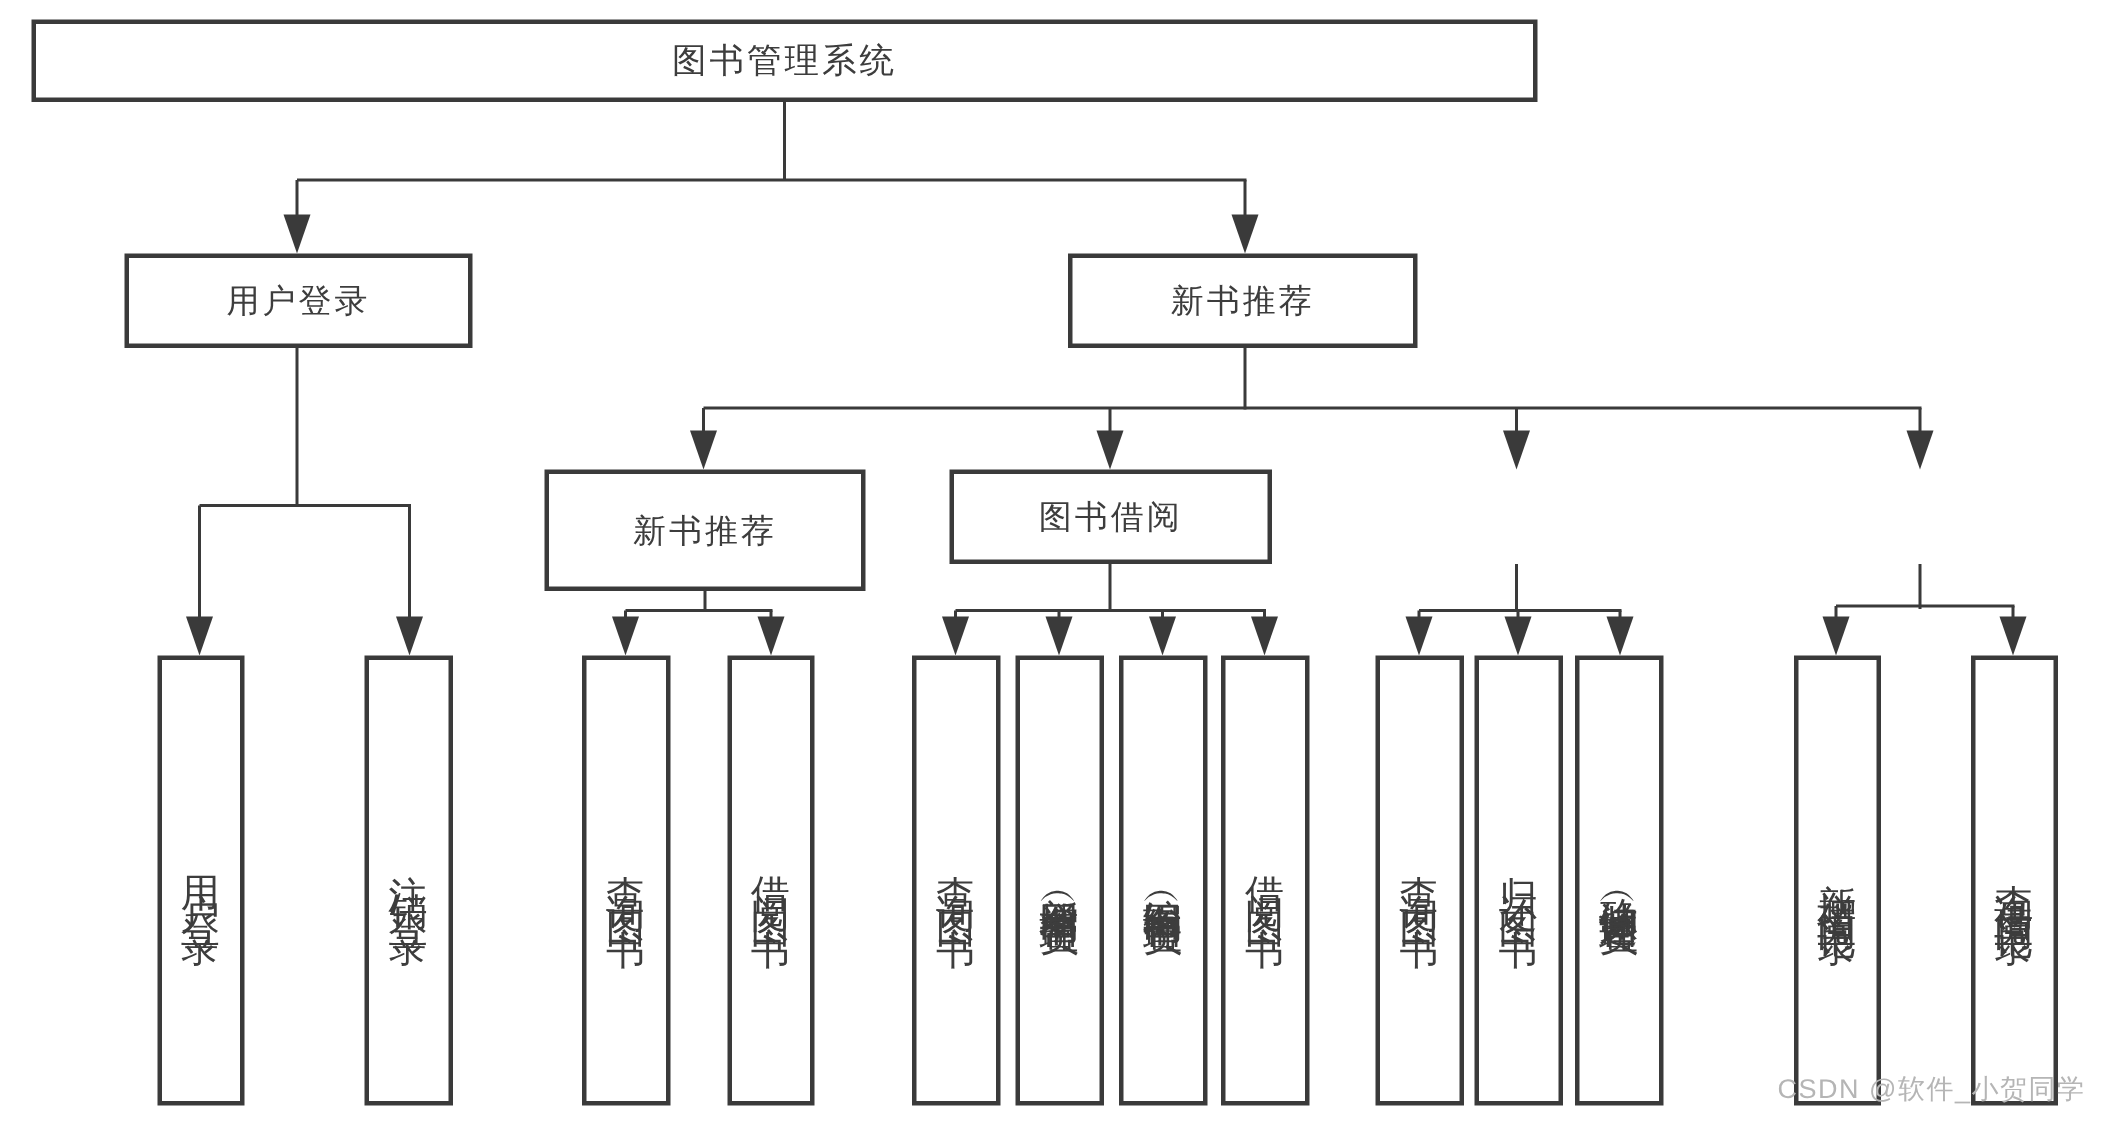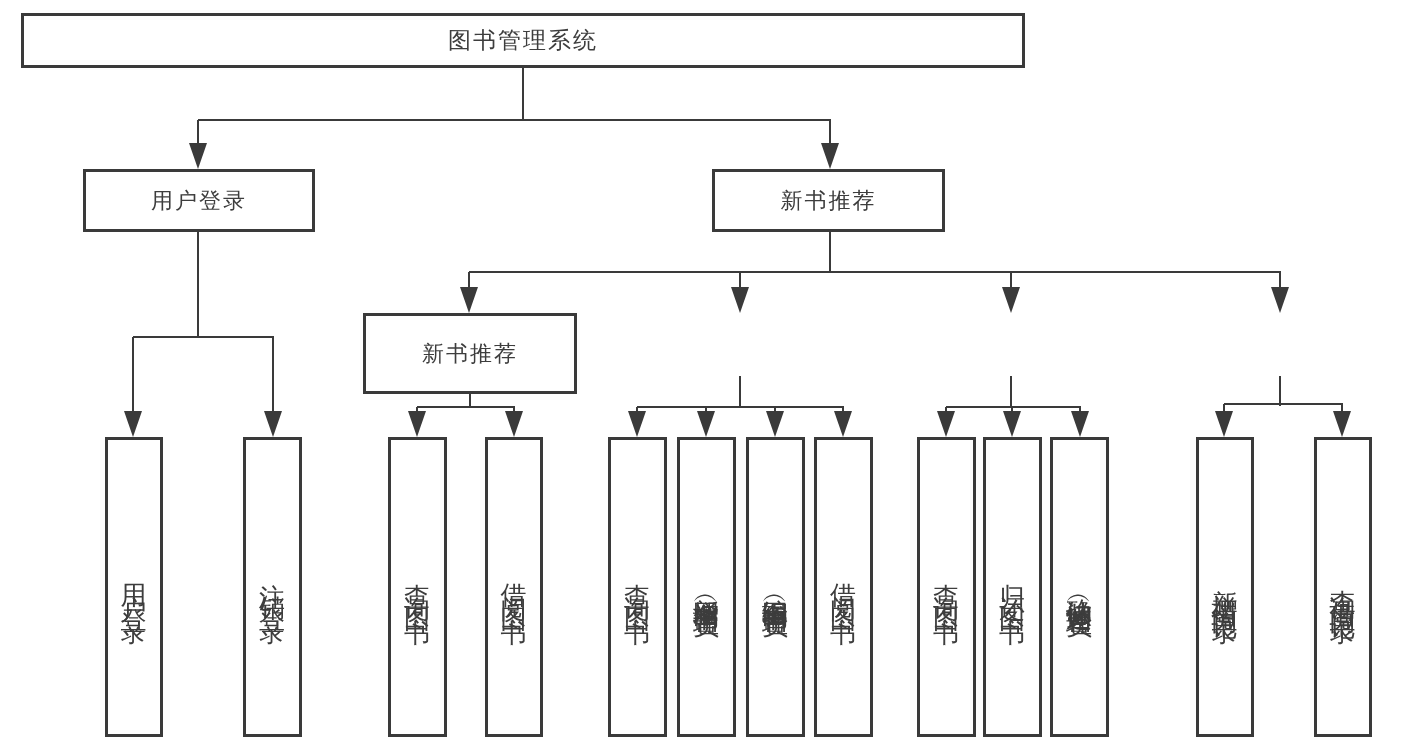--- a/index.html
+++ b/index.html
@@ -108,20 +108,23 @@
   <div class="hbox" style="left:83px; top:169px; width:232px; height:63px;">
     <span>用户登录</span>
   </div>
   <div class="hbox" style="left:712px; top:169px; width:233px; height:63px;">
     <span>新书推荐</span>
   </div>
 
   <div class="hbox" style="left:363px; top:313px; width:214px; height:81px;">
     <span>新书推荐</span>
   </div>
+  <div class="hbox" style="left:633px; top:313px; width:215px; height:63px;">
+    <span>图书借阅</span>
+  </div>
 
   <div class="vbox" style="left:105px; top:437px; width:58px; height:300px;">
     <span class="v-short">用户登录</span>
   </div>
   <div class="vbox" style="left:243px; top:437px; width:59px; height:300px;">
     <span class="v-short">注销登录</span>
   </div>
 
   <div class="vbox" style="left:388px; top:437px; width:59px; height:300px;">
     <span class="v-short">查询图书</span>
@@ -153,14 +156,15 @@
     <span class="v-tight">确认归还（管理员）</span>
   </div>
 
   <div class="vbox" style="left:1196px; top:437px; width:58px; height:300px;">
     <span class="v-med">新增借阅记录</span>
   </div>
   <div class="vbox" style="left:1314px; top:437px; width:58px; height:300px;">
     <span class="v-med">查询借阅记录</span>
   </div>
 
+  <div class="watermark">CSDN @软件_小贺同学</div>
 
 </div>
 
 </body></html>

